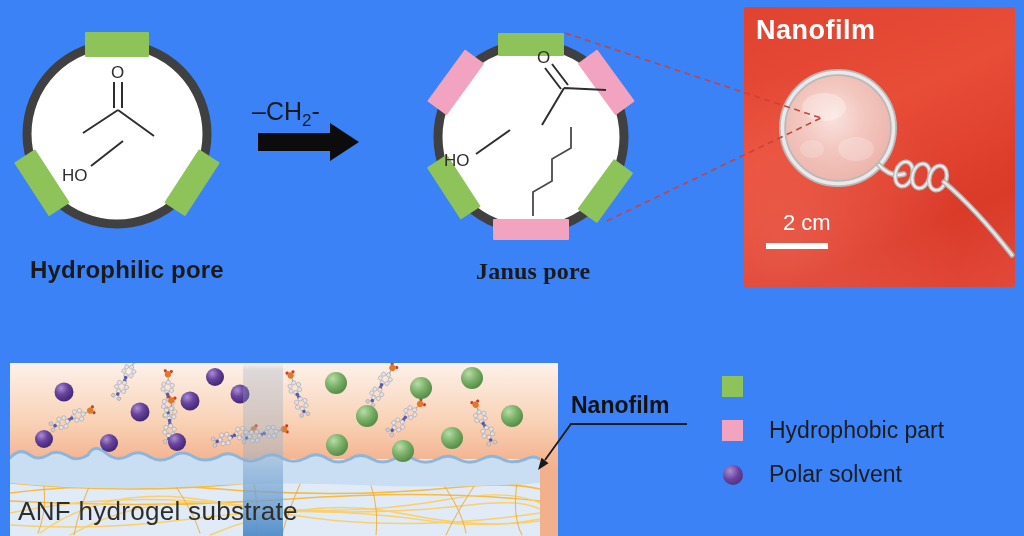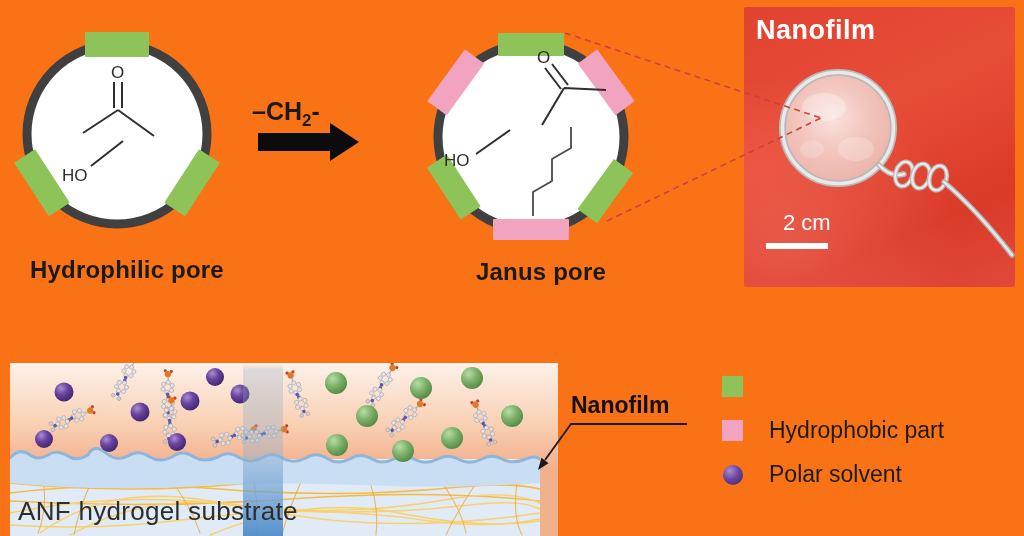--- a/index.html
+++ b/index.html
@@ -1,16 +1,16 @@
 <!DOCTYPE html>
 <html><head>
 <meta charset="utf-8">
 <style>
   html,body{margin:0;padding:0;background:#fff;font-family:"Liberation Sans",sans-serif;}
-  #stage{position:relative;width:1024px;height:536px;background:#f97316;overflow:hidden;}
+  #stage{position:relative;width:1024px;height:536px;background:#3b82f6;overflow:hidden;}
   .abs{position:absolute;}
 
   
   .intro-line{font-size:25px;color:#1a1a1a;}
   .intro-line sub{font-size:17px;}
 
   
   .pore-caption{font-size:24px;font-weight:bold;color:#1a1a1a;letter-spacing:.2px;}
 
   
@@ -263,24 +263,24 @@
       <path d="M565,33 L821,118"></path>
       <path d="M607,221 L821,118"></path>
     </g>
 
     <g>
       <path d="M687,424 L571,424 L545,460" stroke="#1a1a1a" stroke-width="1.8" fill="none"></path>
       <polygon points="538,470 548.5,463.2 541.5,457.8" fill="#1a1a1a"></polygon>
     </g>
   </svg>
 
-  <div class="abs intro-line" style="left:252px;top:97px;font-weight:bold;"><span>–CH</span><sub>2</sub><span>-</span></div>
+  <div class="abs intro-line" style="left:252px;top:97px;"><span>–CH</span><sub>2</sub><span>-</span></div>
 
   <div class="abs pore-caption" style="left:30px;top:256px;">Hydrophilic pore</div>
-  <div class="abs pore-caption" style="left:476px;top:258px;">Janus pore</div>
+  <div class="abs pore-caption" style="left:476px;top:258px;font-family:Liberation Serif, serif;">Janus pore</div>
 
   <div class="abs callout-label">Nanofilm</div>
 
   <div id="legend" class="abs">
     <div class="legend-row">
       <div class="sw" style="background: rgb(141, 195, 88);"></div>
     </div>
     <div class="legend-row">
       <div class="sw" style="background: rgb(242, 163, 192);"></div>
       <div class="legend-label">Hydrophobic part</div>

